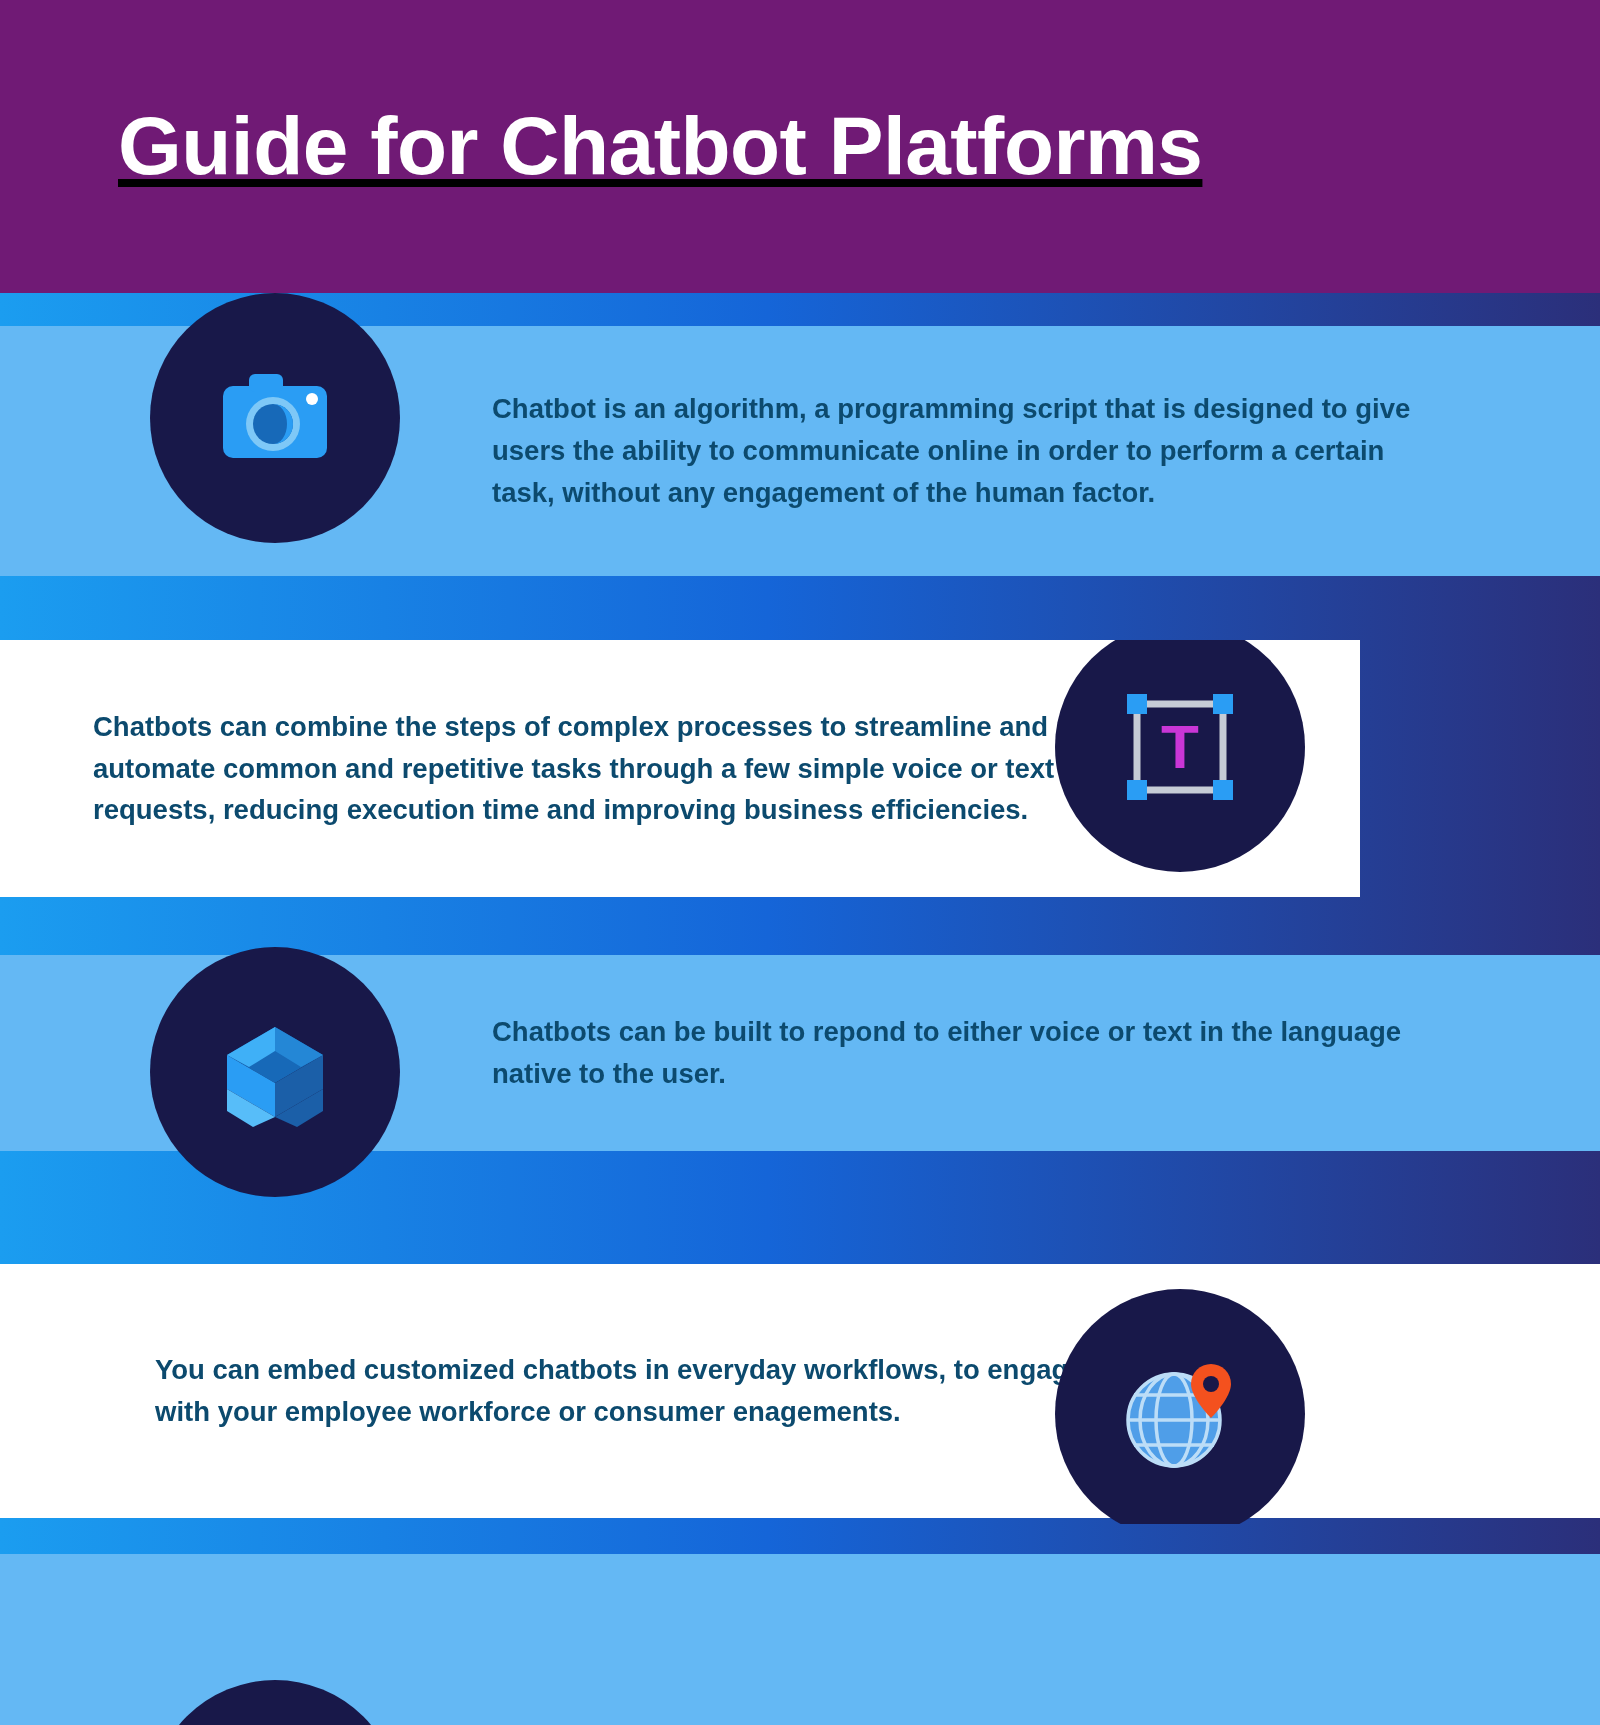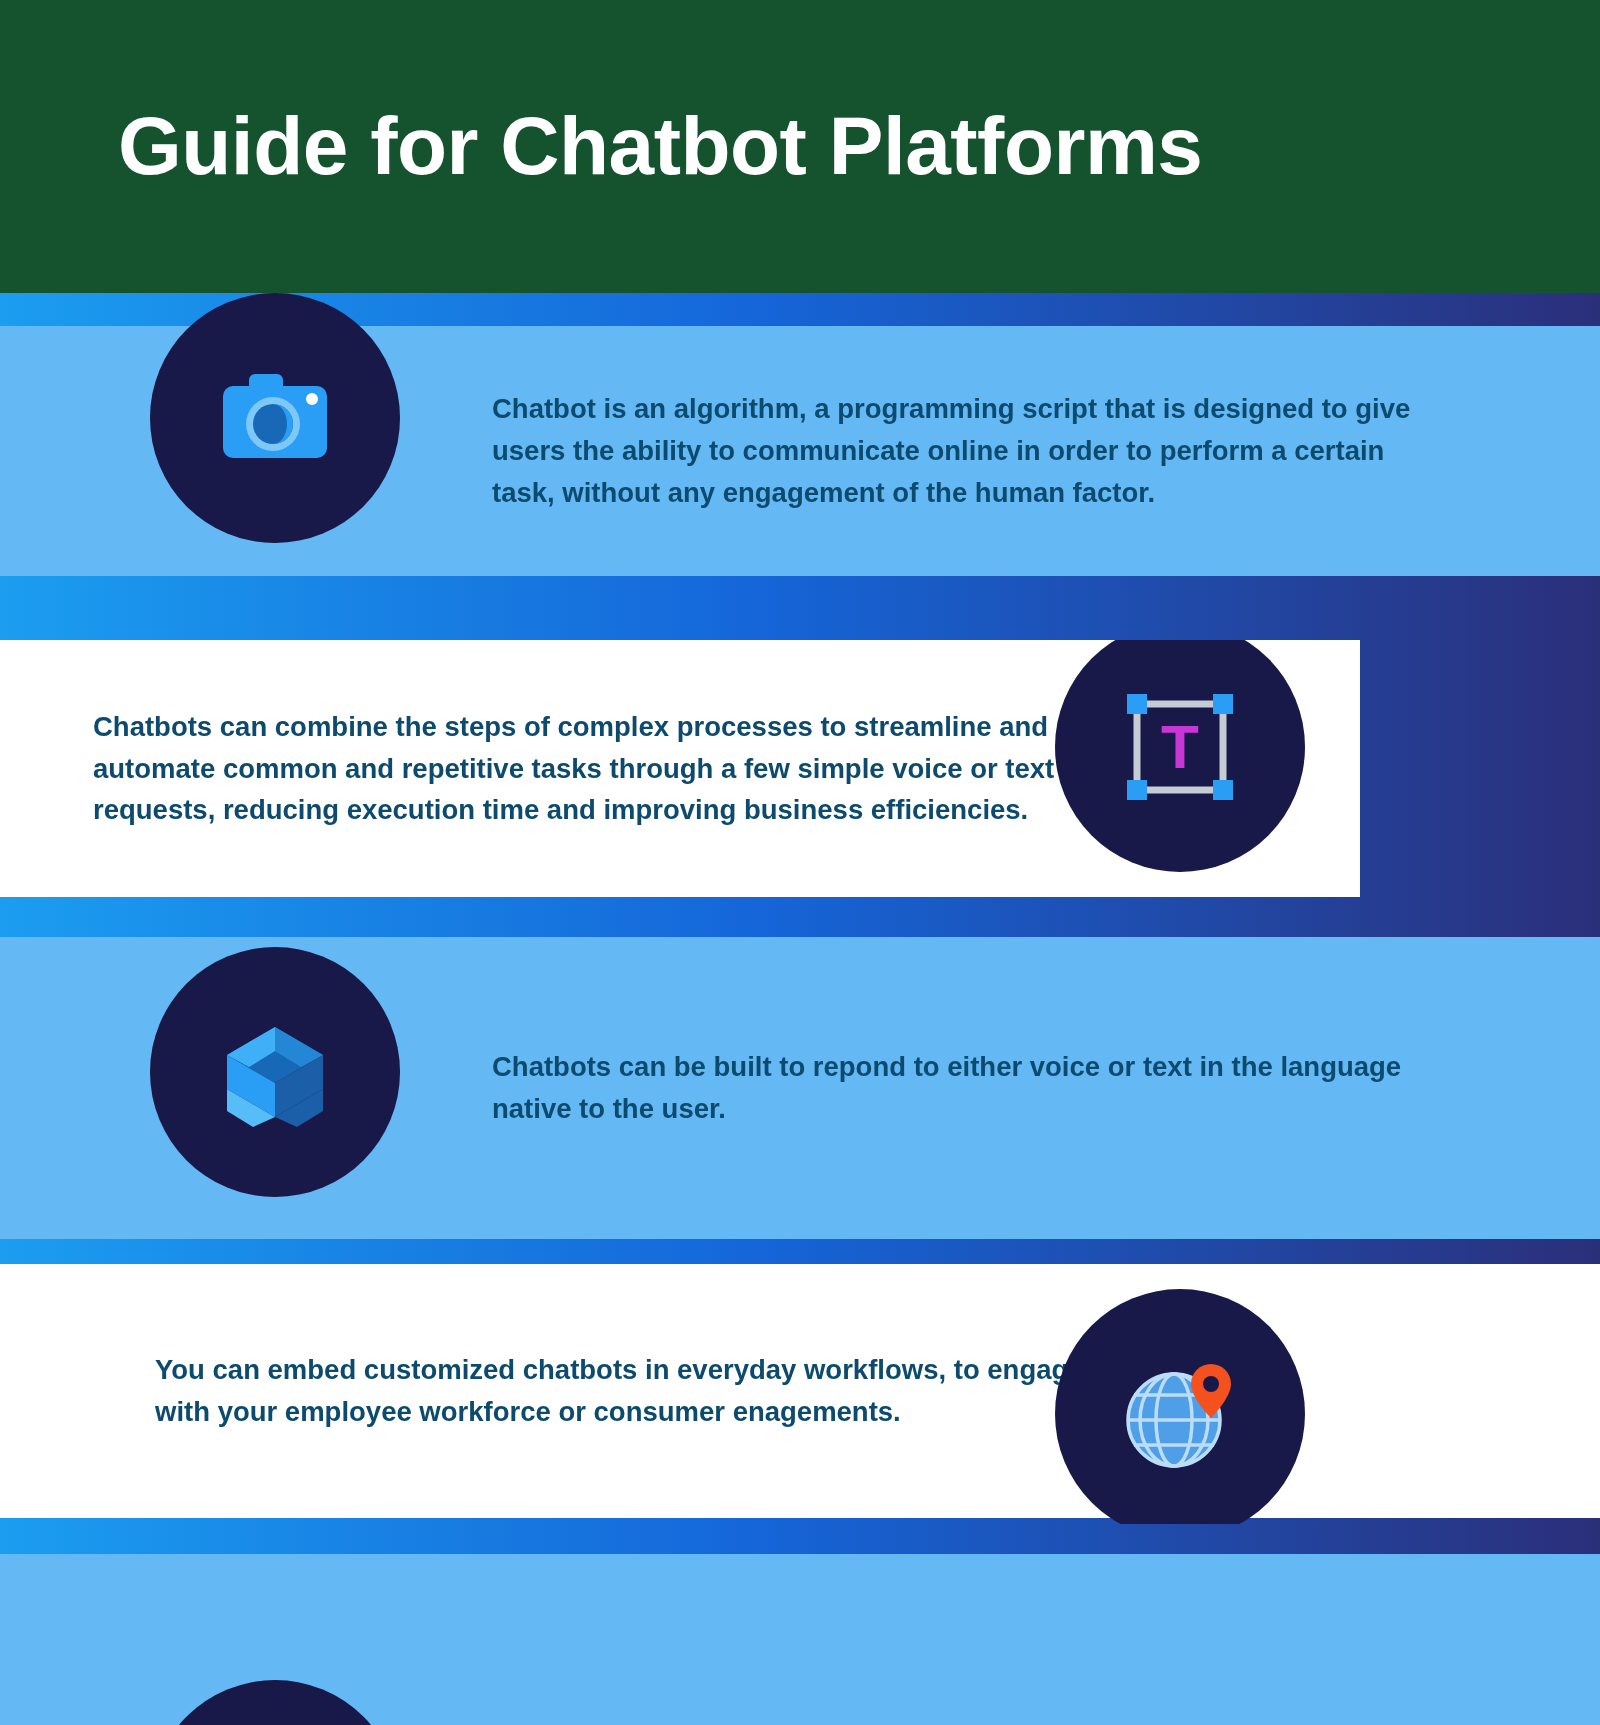--- a/index.html
+++ b/index.html
@@ -21,23 +21,24 @@
     background: #ffffff;
   }
 
   
   .header {
     position: absolute;
     left: 0;
     top: 0;
     width: 1600px;
     height: 293px;
-    background: #14532d;
+    background: #701a75;
     display: flex;
     align-items: center;
+    text-decoration: underline;
   }
   .header-title {
     margin-left: 118px;
     color: #ffffff;
     font-size: 82px;
     font-weight: bold;
     letter-spacing: -0.5px;
     line-height: 1.05;
   }
 
@@ -69,21 +70,21 @@
   }
 
   
   .row1 { top: 293px; height: 347px; }
   .row2 { top: 640px; height: 257px; }
   .row3 { top: 897px; height: 347px; }
   .row4 { top: 1244px; height: 280px; }
 
   .strip1 { left: 0; top: 33px; width: 1600px; height: 250px; }
   .strip2 { left: 0; top: 0px;  width: 1360px; height: 257px; }
-  .strip3 { left: 0; top: 40px; width: 1600px; height: 302px; }
+  .strip3 { left: 0; top: 58px; width: 1600px; height: 196px; }
   .strip4 { left: 0; top: 20px; width: 1600px; height: 254px; }
 
   
   .body-text {
     color: #0c4a6e;
     font-size: 27.5px;
     font-weight: bold;
     line-height: 1.52;
   }
   .text-left {

